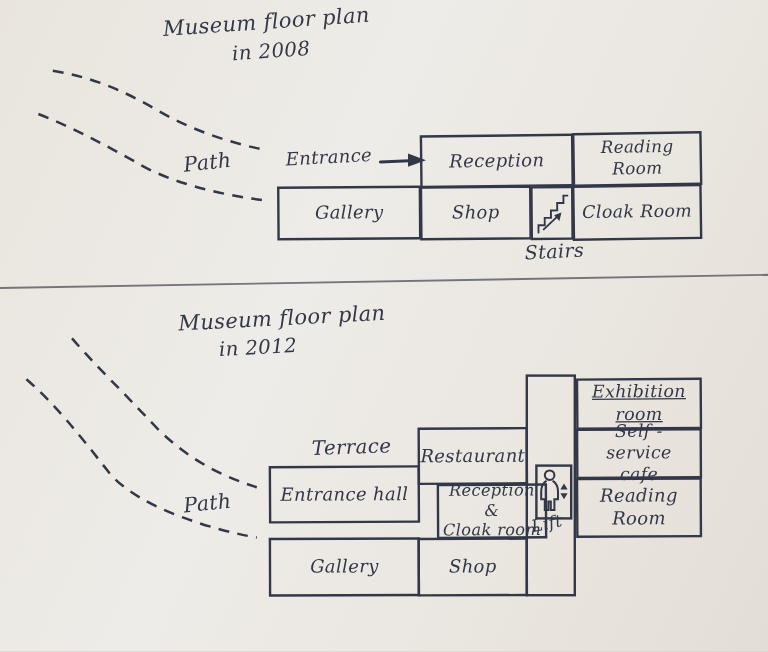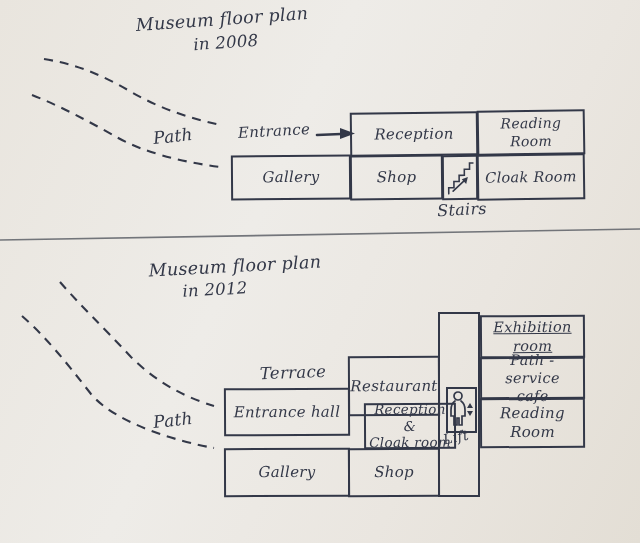--- a/index.html
+++ b/index.html
@@ -68,26 +68,26 @@
   <div class="hand center subtitle" style="left:160px;top:280px;width:110px;transform:rotate(-3deg);">in 2012</div>
 
   <div class="hand lbl" style="left:153px;top:410px;transform:rotate(-6deg);">Path</div>
 
   <div class="hand center" style="left:243px;top:363px;width:100px;font-size:16.5px;transform:rotate(-2deg);">Terrace</div>
 
   <div class="room" style="left:438px;top:312px;width:42px;height:185px;"></div>
 
   <div class="room f145" style="left:480px;top:315px;width:105px;height:43px;transform:rotate(-0.4deg);text-decoration:underline;">Exhibition
 room</div>
-  <div class="room f145" style="left:480px;top:357px;width:105px;height:42px;transform:rotate(-0.3deg);">Path - service
+  <div class="room f145" style="left:480px;top:357px;width:105px;height:42px;transform:rotate(-0.3deg);">Self - service
 cafe</div>
   <div class="room" style="left:480px;top:398px;width:105px;height:50px;transform:rotate(-0.3deg);">Reading
 Room</div>
 
-  <div class="room" style="left:348px;top:356px;width:92px;height:60px;transform:rotate(-0.3deg);">Restaurant</div>
+  <div class="room" style="left:348px;top:356px;width:92px;height:48px;transform:rotate(-0.3deg);">Restaurant</div>
   <div class="room f13" style="left:364px;top:403px;width:92px;height:46px;transform:rotate(-0.3deg);">Reception &amp;
 Cloak room</div>
   <div class="room" style="left:348px;top:448px;width:92px;height:49px;transform:rotate(-0.2deg);">Shop</div>
 
   <div class="room" style="left:224px;top:388px;width:126px;height:48px;transform:rotate(-0.3deg);">Entrance hall</div>
   <div class="room" style="left:224px;top:448px;width:126px;height:49px;transform:rotate(-0.2deg);">Gallery</div>
 
   <div class="room" style="left:446px;top:387px;width:31px;height:46px;padding:0;">
     <svg width="27" height="40" viewBox="0 0 27 40">
       <circle class="ink-stroke" style="stroke-width:1.7" cx="10" cy="6" r="4"></circle>

